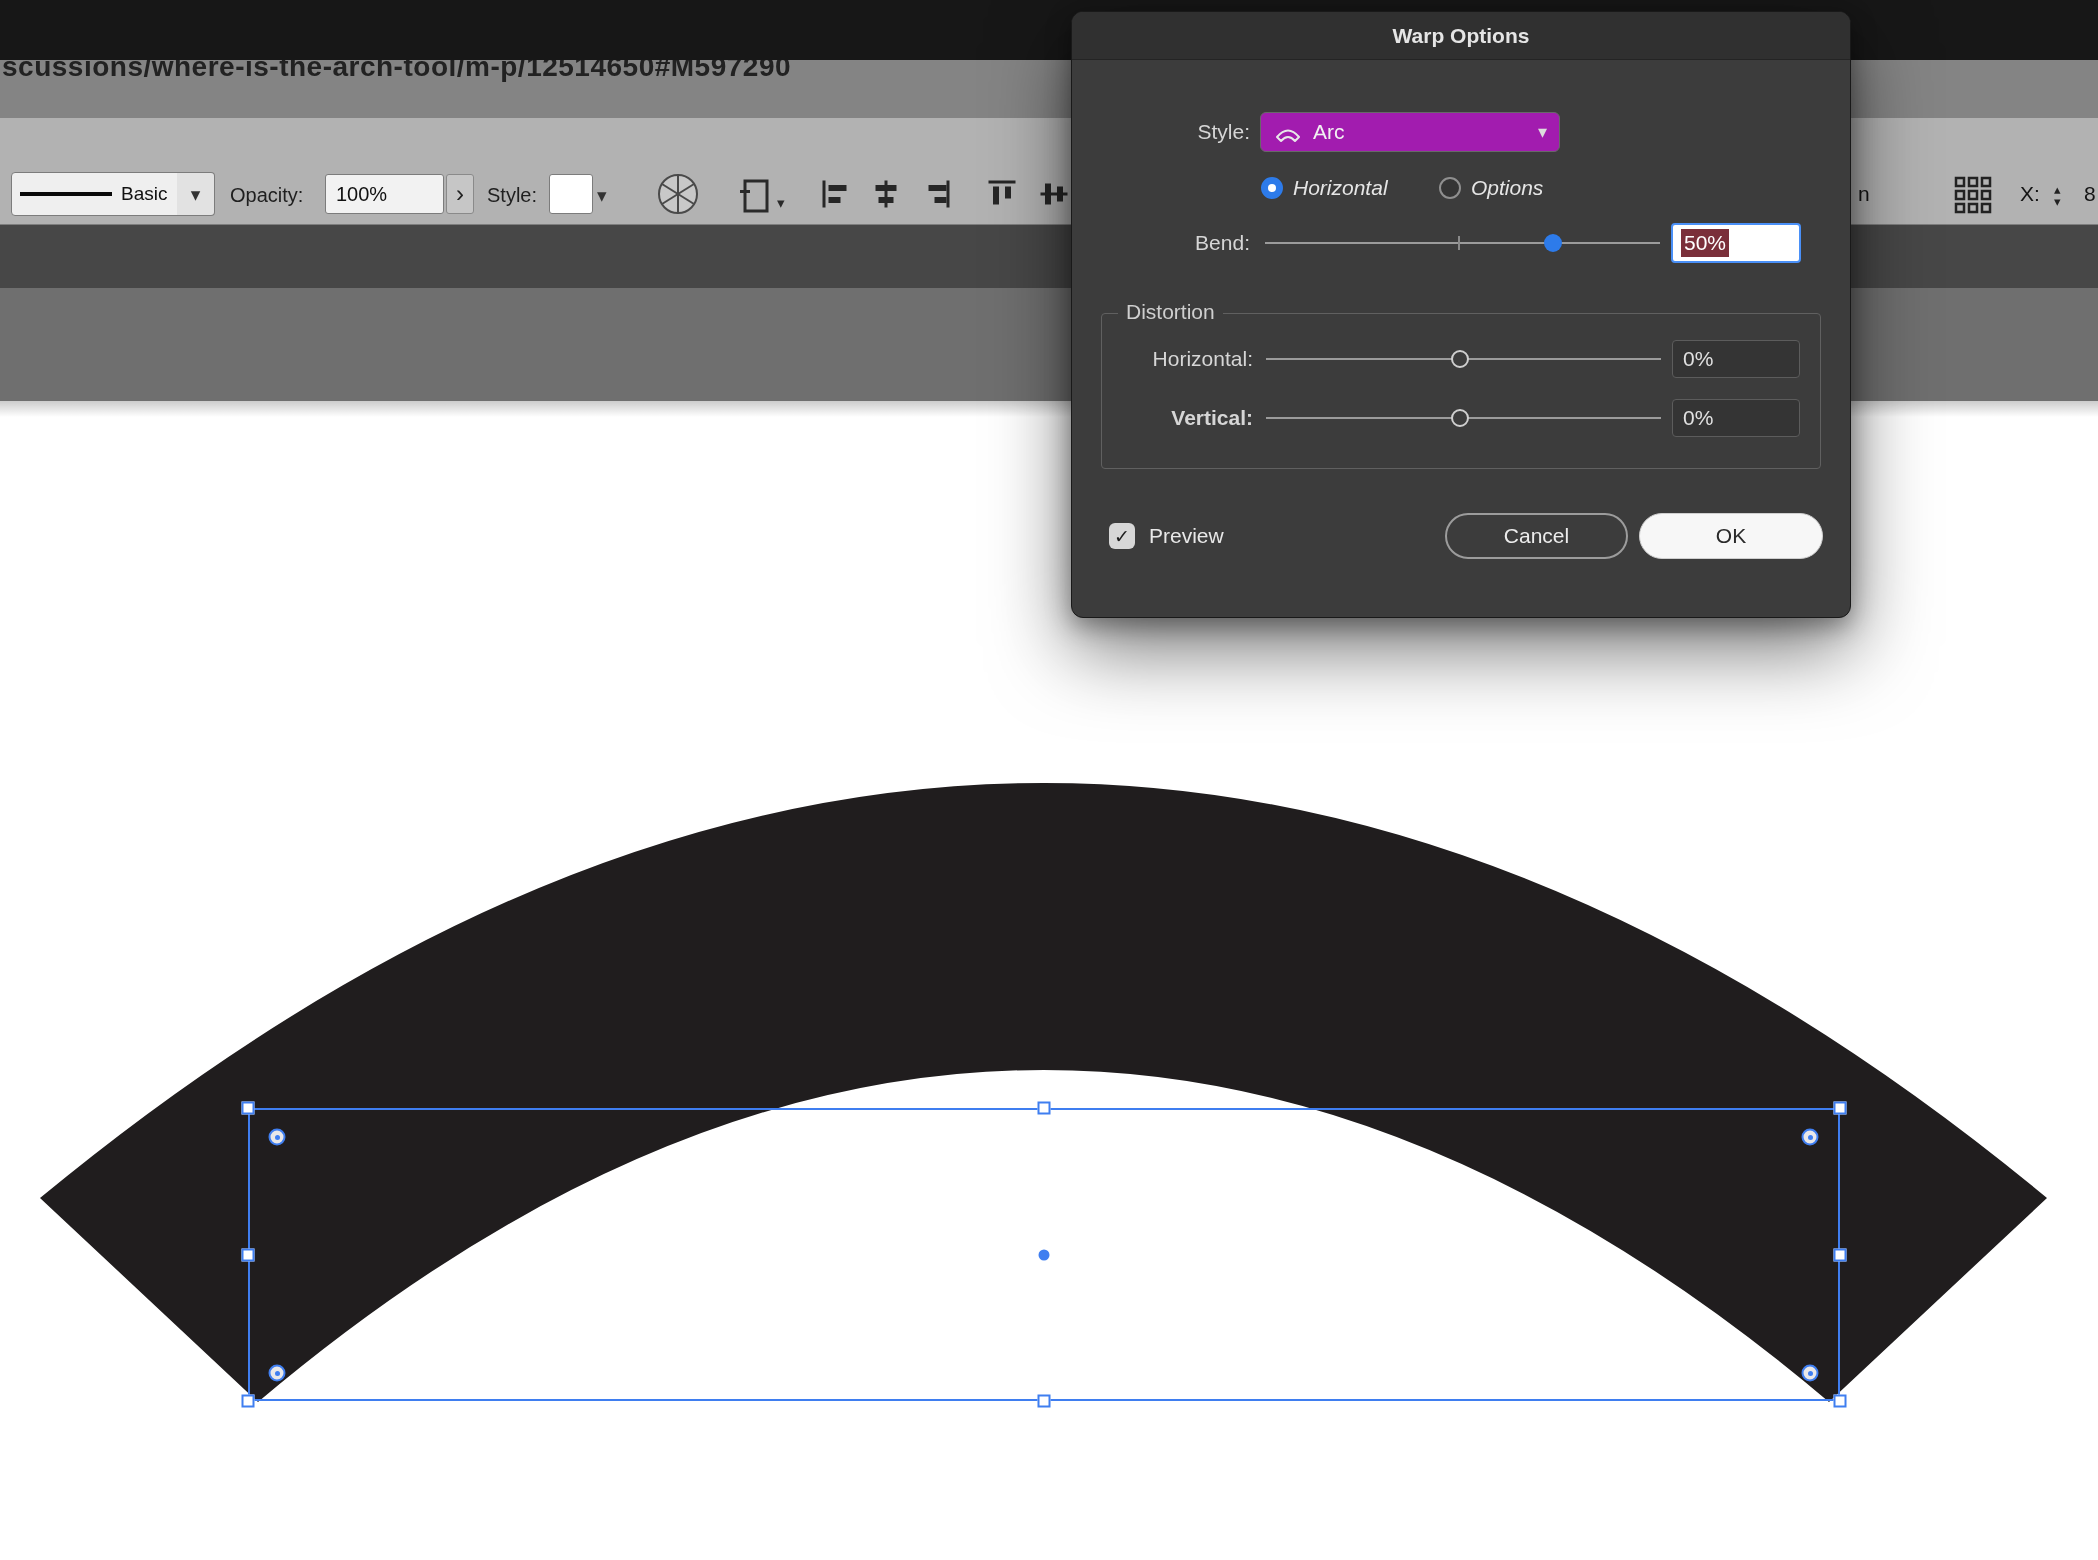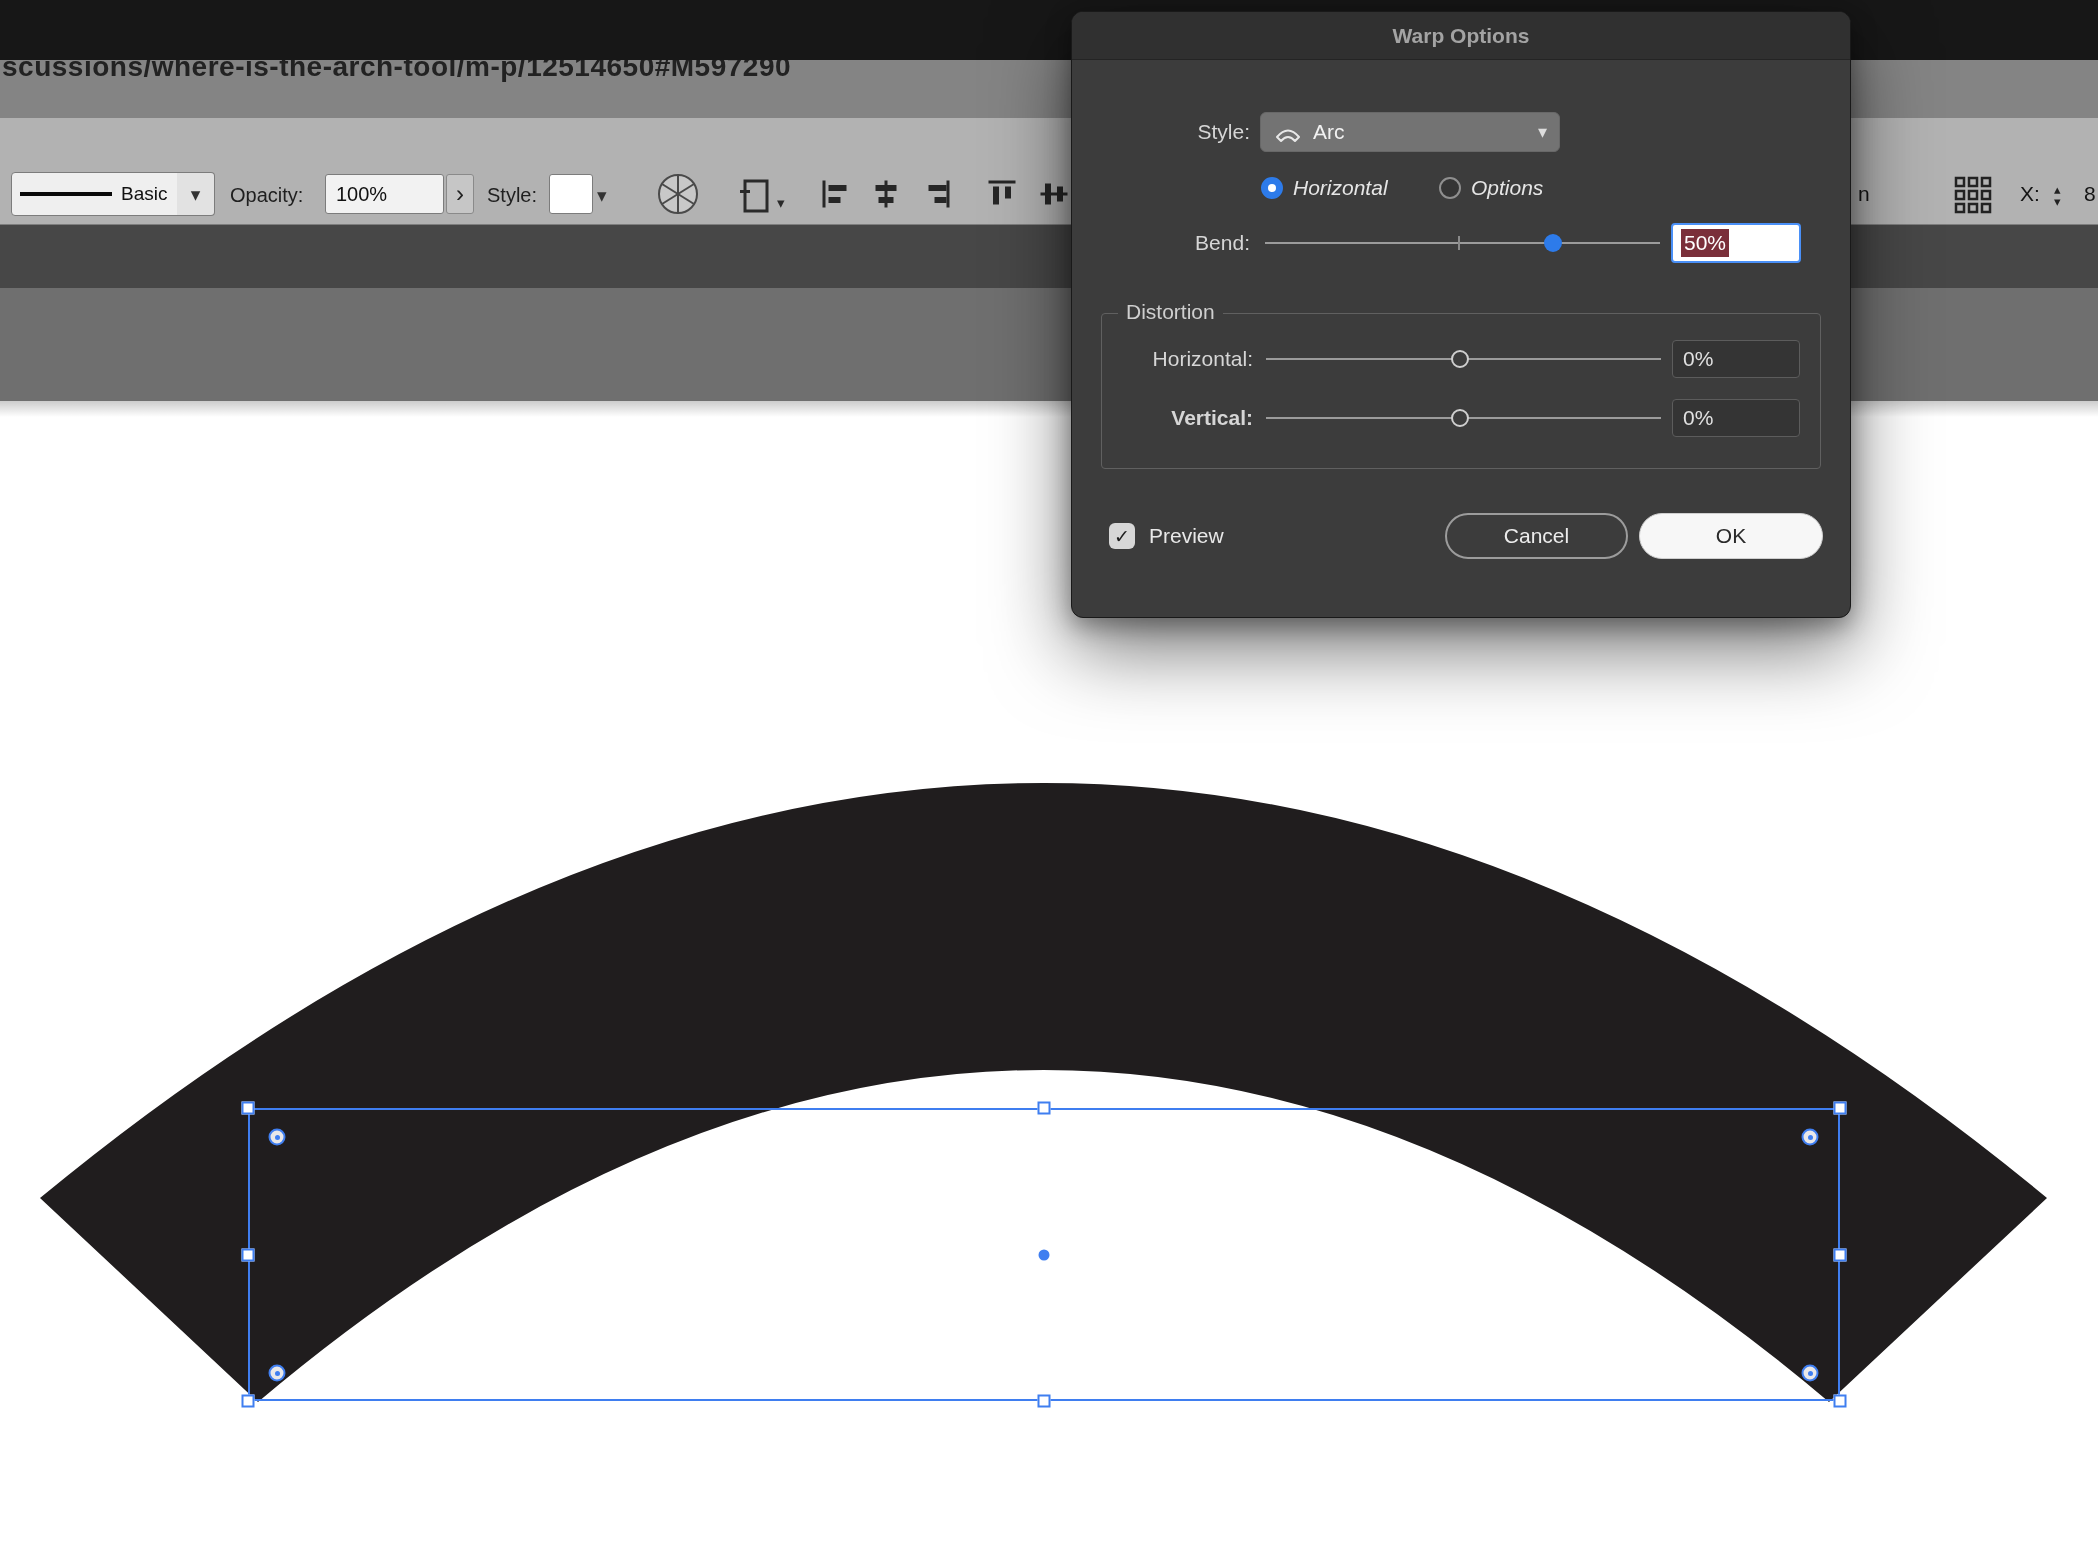--- a/index.html
+++ b/index.html
@@ -54,24 +54,24 @@
   .corner-widget { position:absolute; width:17px; height:17px; border:2px solid #3f7ef0; border-radius:50%;
     background:rgba(255,255,255,.9); transform:translate(-50%,-50%); }
   .corner-widget::after { content:""; position:absolute; left:50%; top:50%; width:5px; height:5px; border-radius:50%;
     background:#3f7ef0; transform:translate(-50%,-50%); }
   
   .dialog { position:absolute; left:1071px; top:11px; width:780px; height:607px; background:#3c3c3c;
     border:1px solid #191919; border-radius:12px; z-index:10; color:#d9d9d9; overflow:hidden;
     box-shadow:0 30px 80px rgba(0,0,0,.55), 0 8px 24px rgba(0,0,0,.35); }
   .dialog-title { position:absolute; left:0; top:0; right:0; height:48px; background:#303030;
     border-bottom:1px solid #242424; display:flex; align-items:center; justify-content:center;
-    font-size:21px; font-weight:700; color:#a3a3a3; }
+    font-size:21px; font-weight:700; color:#e5e5e5; }
   .dlabel { position:absolute; width:170px; left:8px; text-align:right; font-size:21px; color:#d6d6d6; line-height:40px; }
   .lab-style { top:100px; } .lab-bend { top:211px; }
-  .dropdown { position:absolute; left:188px; top:100px; width:300px; height:40px; background:#737373;
+  .dropdown { position:absolute; left:188px; top:100px; width:300px; height:40px; background:#a21caf;
     border:1px solid #686868; border-radius:6px; display:flex; align-items:center; padding:0 12px; gap:10px; }
   .dropdown-value { flex:1; font-size:21px; color:#f2f2f2; }
   .dropdown-chevron { font-size:18px; color:#dddddd; }
   .radio-pair { position:absolute; top:159px; height:34px; display:flex; align-items:center; gap:10px; }
   .rp-h { left:189px; } .rp-v { left:367px; }
   .radio { width:22px; height:22px; border-radius:50%; border:2px solid #8f8f8f; background:#353535; position:relative; }
   .radio.checked { background:#2d7bea; border-color:#2d7bea; }
   .radio.checked::after { content:""; position:absolute; left:50%; top:50%; width:8px; height:8px; border-radius:50%;
     background:#fff; transform:translate(-50%,-50%); }
   .radio-label { font-size:21px; color:#e6e6e6;font-style:italic; }

